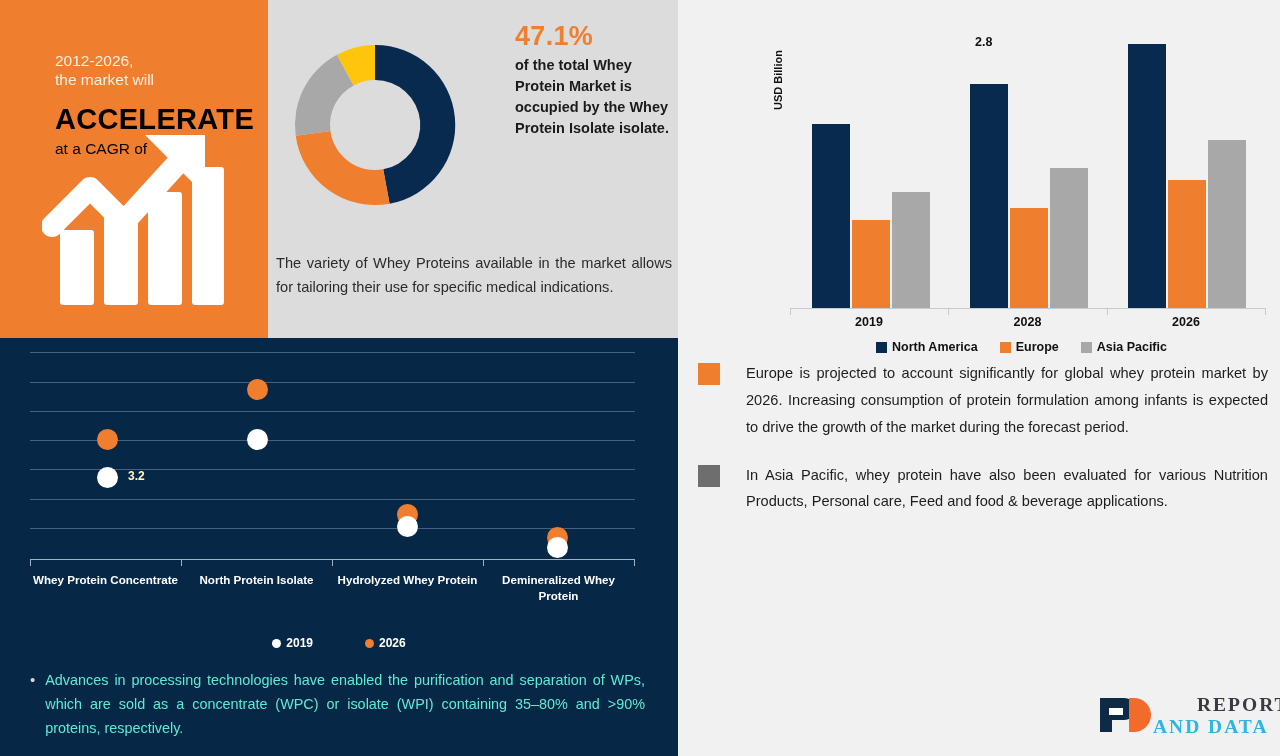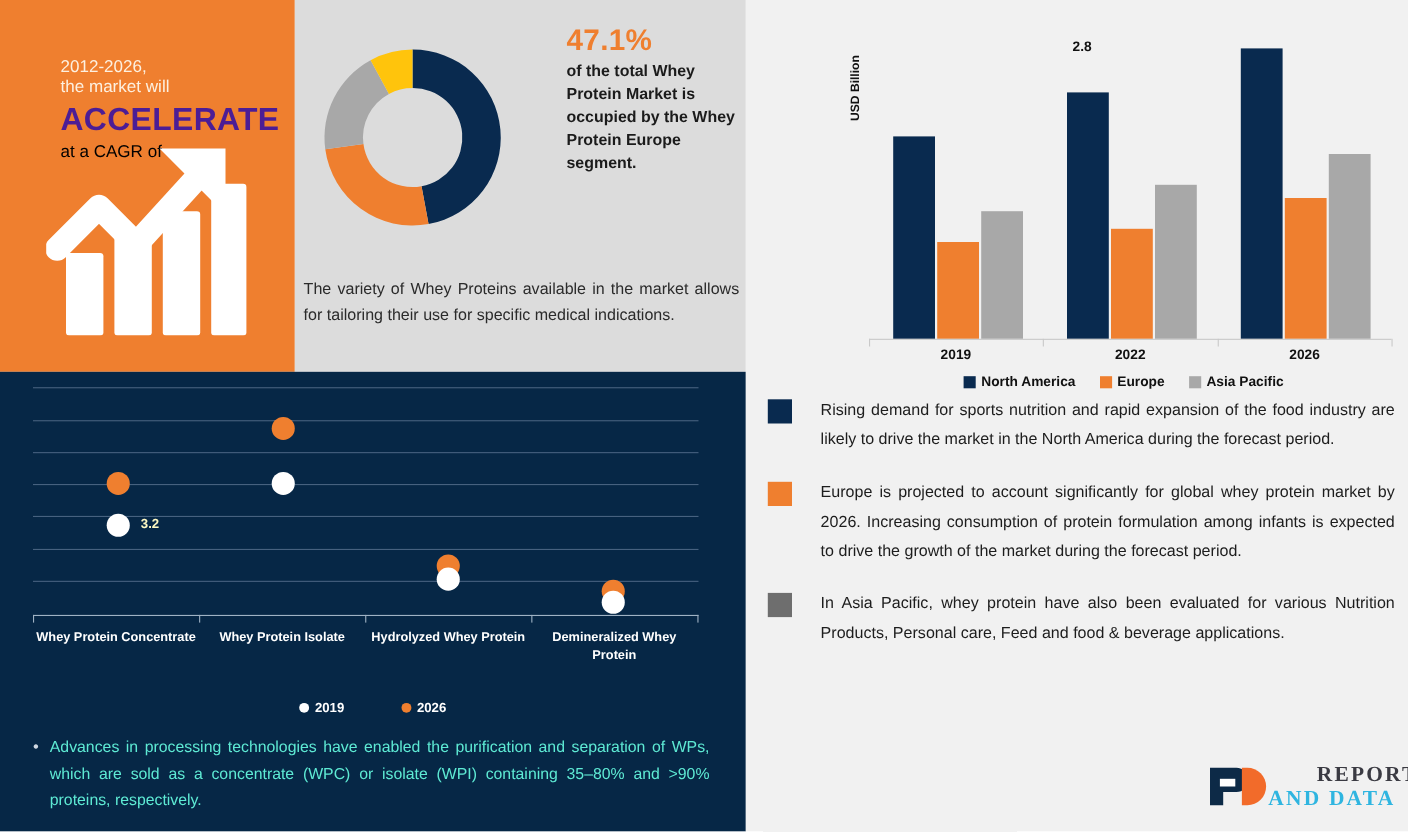--- a/index.html
+++ b/index.html
@@ -13,21 +13,21 @@
   
   .q-orange{position:absolute;left:0;top:0;width:268px;height:338px;background:#ef7f2f;}
   .q-gray{position:absolute;left:268px;top:0;width:410px;height:338px;background:#dcdcdc;}
   .q-navy{position:absolute;left:0;top:338px;width:678px;height:418px;background:#062746;}
   .q-right{position:absolute;left:678px;top:0;width:602px;height:756px;background:#f1f1f1;}
 
   
   .accel-text{position:absolute;left:55px;top:52px;width:200px;color:#fdf2e4;line-height:1.22;}
   .accel-l1{font-size:15.5px;color:#fdf0e0;}
   .accel-l2{font-size:15.5px;color:#fdf0e0;}
-  .accel-big{font-size:29px;font-weight:bold;color:#4c1d95;letter-spacing:.3px;margin-top:2px;}
+  .accel-big{font-size:29px;font-weight:bold;color:#000000;letter-spacing:.3px;margin-top:12px;}
   .accel-l3{font-size:15.5px;color:#000000;margin-top:3px;}
   .accel-pct{font-size:27px;font-weight:bold;color:#ffffff;margin-top:-1px;}
 
   .growth-icon{position:absolute;left:42px;top:130px;width:185px;height:175px;}
 
   
   .donut-wrap{position:absolute;left:17px;top:30px;width:180px;height:190px;}
   .stat-block{position:absolute;left:247px;top:22px;width:170px;}
   .stat-pct{font-size:27px;font-weight:bold;color:#ef7f2f;line-height:1.1;letter-spacing:.3px;}
   .stat-sub{font-size:14.5px;font-weight:bold;color:#1b1b1b;line-height:1.45;margin-top:3px;}
@@ -118,21 +118,21 @@
           <path d="M 14.6 78.7 A 80 80 0 0 1 -79.3 10.7 L -44.6 6.0 A 45 45 0 0 0 8.2 44.3 Z" fill="#ef7f2f"></path>
 
           <path d="M -79.3 10.7 A 80 80 0 0 1 -38.1 -70.3 L -21.4 -39.6 A 45 45 0 0 0 -44.6 6.0 Z" fill="#a8a8a8"></path>
 
           <path d="M -38.1 -70.3 A 80 80 0 0 1 0 -80 L 0 -45 A 45 45 0 0 0 -21.4 -39.6 Z" fill="#ffc40c"></path>
         </g>
       </svg>
     </div>
     <div class="stat-block">
       <div class="stat-pct">47.1%</div>
-      <div class="stat-sub">of the total Whey Protein Market is occupied by the Whey Protein Europe segment.</div>
+      <div class="stat-sub">of the total Whey Protein Market is occupied by the Whey Protein Isolate isolate.</div>
     </div>
     <div class="gray-para">The variety of Whey Proteins available in the market allows for tailoring their use for specific medical indications.</div>
   </div>
 
   <div class="q-navy">
     <div class="dotchart">
       <div class="gl" style="top:14px"></div>
       <div class="gl" style="top:44px"></div>
       <div class="gl" style="top:73px"></div>
       <div class="gl" style="top:102px"></div>
@@ -154,21 +154,21 @@
       <div class="dot y19" style="left:547px;top:199px"></div>
 
       <div class="dot-axis"></div>
       <div class="dot-tick" style="left:30px"></div>
       <div class="dot-tick" style="left:181px"></div>
       <div class="dot-tick" style="left:332px"></div>
       <div class="dot-tick" style="left:483px"></div>
       <div class="dot-tick" style="left:634px"></div>
 
       <div class="dot-cat" style="left:30px;width:151px">Whey Protein Concentrate</div>
-      <div class="dot-cat" style="left:181px;width:151px">Whey Protein Isolate</div>
+      <div class="dot-cat" style="left:181px;width:151px">North Protein Isolate</div>
       <div class="dot-cat" style="left:332px;width:151px">Hydrolyzed Whey Protein</div>
       <div class="dot-cat" style="left:483px;width:151px">Demineralized Whey Protein</div>
 
       <div class="dlegend">
         <div class="li">
           <span class="cdot" style="background:#ffffff"></span>
           <span>2019</span>
         </div>
         <div class="li">
           <span class="cdot" style="background:#ef7f2f"></span>
@@ -203,44 +203,40 @@
       </div>
       <div class="bar-label" style="left:247px;top:25px">2.8</div>
 
       <div class="axis-base"></div>
       <div class="tick" style="left:62px"></div>
       <div class="tick" style="left:220px"></div>
       <div class="tick" style="left:379px"></div>
       <div class="tick" style="left:537px"></div>
 
       <div class="xcat" style="left:62px;width:158px">2019</div>
-      <div class="xcat" style="left:220px;width:159px">2022</div>
+      <div class="xcat" style="left:220px;width:159px">2028</div>
       <div class="xcat" style="left:379px;width:158px">2026</div>
 
       <div class="blegend">
         <div class="li">
           <span class="sw" style="background:#092a4f"></span>
           <span>North America</span>
         </div>
         <div class="li">
           <span class="sw" style="background:#ef7f2f"></span>
           <span>Europe</span>
         </div>
         <div class="li">
           <span class="sw" style="background:#a8a8a8"></span>
           <span>Asia Pacific</span>
         </div>
       </div>
     </div>
 
     <div class="rbullets">
-      <div class="rb">
-        <div class="rb-sq" style="background:#092a4f"></div>
-        <div class="rb-tx">Rising demand for sports nutrition and rapid expansion of the food industry are likely to drive the market in the North America  during the forecast period.</div>
-      </div>
       <div class="rb">
         <div class="rb-sq" style="background:#ef7f2f"></div>
         <div class="rb-tx">Europe is projected to account significantly for global whey protein market by 2026. Increasing consumption of protein formulation among infants is expected to drive the growth of the market during the forecast period.</div>
       </div>
       <div class="rb">
         <div class="rb-sq" style="background:#6e6e6e"></div>
         <div class="rb-tx">In Asia Pacific, whey protein have also been evaluated for various Nutrition Products, Personal care, Feed and food &amp; beverage applications.</div>
       </div>
     </div>
   </div>

